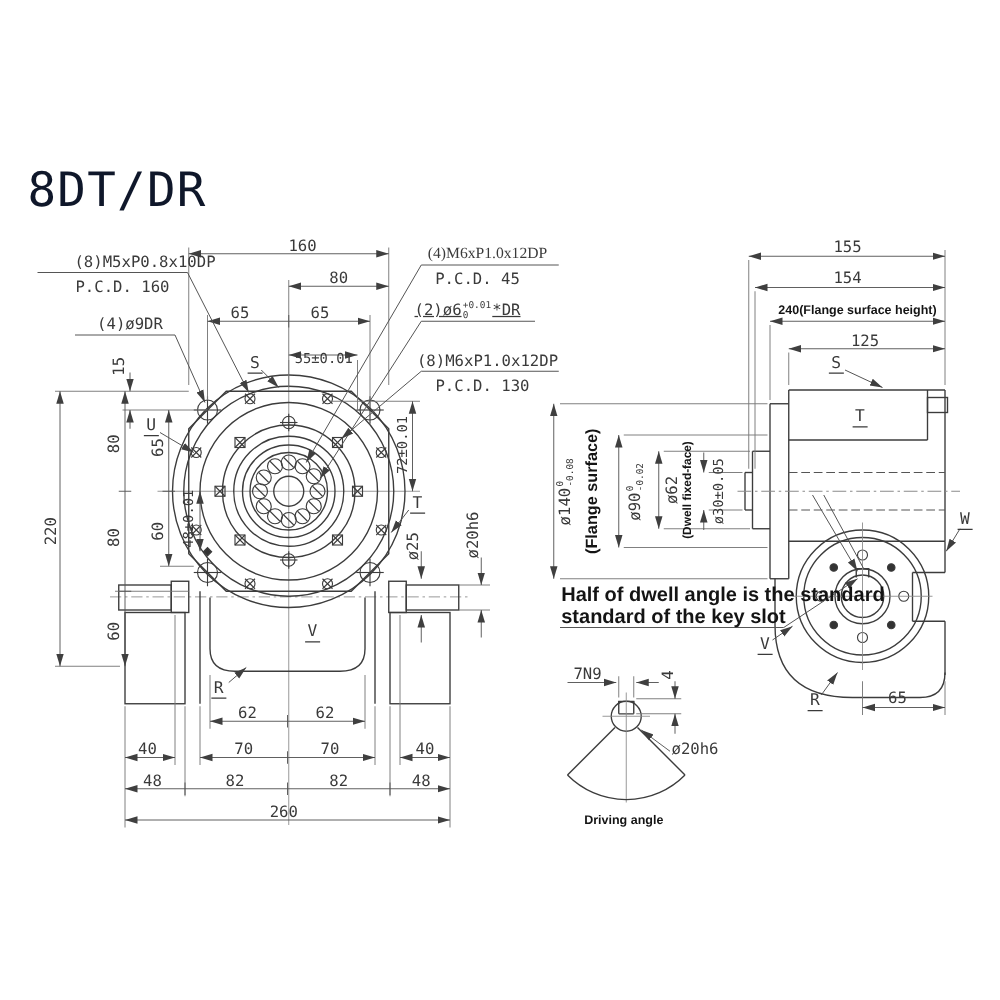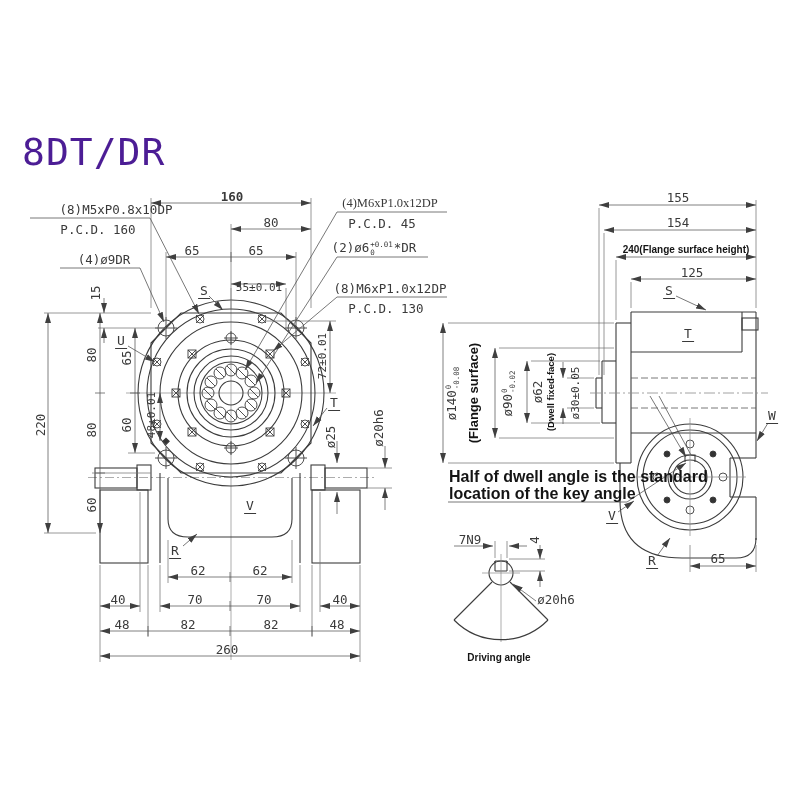--- a/index.html
+++ b/index.html
@@ -10,21 +10,21 @@
   .t{position:absolute;font:12.5px "DejaVu Sans Mono", monospace;color:#3a3a3a;
      white-space:nowrap;transform:translate(-50%,-50%);}
   .rot{transform:translate(-50%,-50%) rotate(-90deg);}
   .lbl{font:13px "DejaVu Sans Mono", monospace;border-bottom:1px solid #3a3a3a;padding:0 2px;}
   .bfont{font-family:"Liberation Sans", sans-serif;font-weight:bold;color:#141414;}
   .b10{font-size:10px;}
   .b11{font-size:16px;}
   .b12{font-size:13px;}
   .b19{font-size:21px;}
   .left{transform:translate(0,-50%);}
-  .title{position:absolute;font:38px "DejaVu Sans Mono", monospace;color:#4c1d95;
+  .title{position:absolute;font:38px "DejaVu Sans Mono", monospace;color:#0f172a;
          letter-spacing:1px;}
   .stk{display:inline-flex;flex-direction:column;vertical-align:middle;
        font-size:7.5px;line-height:8px;font-style:normal;margin:0 1px;}
   .stk i{font-style:normal;}
   .small{font-size:11px;}
 </style>
 </head>
 <body>
 
 <div id="stage">
@@ -434,30 +434,30 @@
   </g>
 </svg>
 
 <div class="title" style="left:22px;top:130px;">8DT/DR</div>
 
 <div class="t" style="left:116px;top:209px;">(8)M5xP0.8x10DP</div>
 <div class="t" style="left:98px;top:229px;">P.C.D.  160</div>
 <div class="t" style="left:104px;top:259px;">(4)ø9DR</div>
 <div class="t" style="left:390px;top:203px;font-family:Liberation Serif, serif;">(4)M6xP1.0x12DP</div>
 <div class="t" style="left:382px;top:223px;">P.C.D.  45</div>
-<div class="t" style="left:374px;top:248px;">
+<div class="t" style="left:374px;top:248px;text-decoration:underline;">
   <span>(2)ø6</span><span class="stk">
         <i>+0.01</i>
         <i>0</i>
       </span><span>*DR</span>
 </div>
 <div class="t" style="left:390px;top:288px;">(8)M6xP1.0x12DP</div>
 <div class="t" style="left:386px;top:308px;">P.C.D.  130</div>
 
-<div class="t" style="left:232px;top:196px;font-weight:bold;">160</div>
+<div class="t" style="left:242px;top:196px;">160</div>
 <div class="t" style="left:271px;top:222px;">80</div>
 <div class="t" style="left:192px;top:250px;">65</div>
 <div class="t" style="left:256px;top:250px;">65</div>
 <div class="t small" style="left:259px;top:287px;">55±0.01</div>
 
 <div class="t rot" style="left:40px;top:425px;">220</div>
 <div class="t rot" style="left:91px;top:355px;">80</div>
 <div class="t rot" style="left:91px;top:430px;">80</div>
 <div class="t rot" style="left:91px;top:505px;">60</div>
 <div class="t rot" style="left:126px;top:358px;">65</div>
@@ -509,20 +509,20 @@
 <div class="t rot" style="left:537px;top:392px;">ø62</div>
 <div class="t rot bfont" style="left:550px;top:392px;font-size:9.5px;">(Dwell fixed-face)</div>
 <div class="t rot small" style="left:575px;top:393px;">ø30±0.05</div>
 
 <div class="t lbl" style="left:669px;top:291px;">S</div>
 <div class="t lbl" style="left:688px;top:334px;">T</div>
 <div class="t lbl" style="left:772px;top:416px;">W</div>
 <div class="t lbl" style="left:612px;top:516px;">V</div>
 <div class="t lbl" style="left:652px;top:561px;">R</div>
 <div class="t bfont b11 left" style="left:449px;top:477px;">Half of dwell angle is the standard</div>
-<div class="t bfont b11 left" style="left:449px;top:494px;">location of the key angle</div>
+<div class="t bfont b11 left" style="left:449px;top:494px;">standard of the key slot</div>
 
 <div class="t" style="left:470px;top:539px;">7N9</div>
 <div class="t rot" style="left:534px;top:540px;">4</div>
 <div class="t" style="left:556px;top:599px;">ø20h6</div>
 <div class="t bfont b10" style="left:499px;top:657px;">Driving angle</div>
 
 </div>
 
 </body></html>

